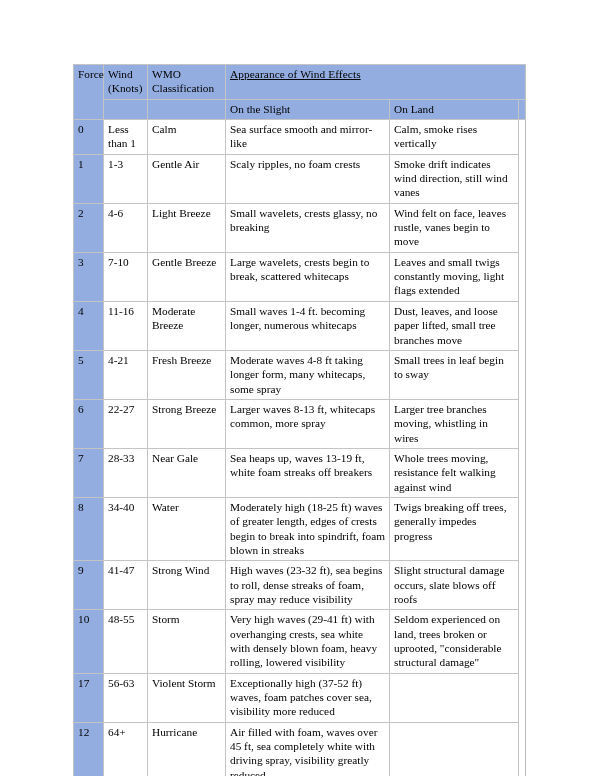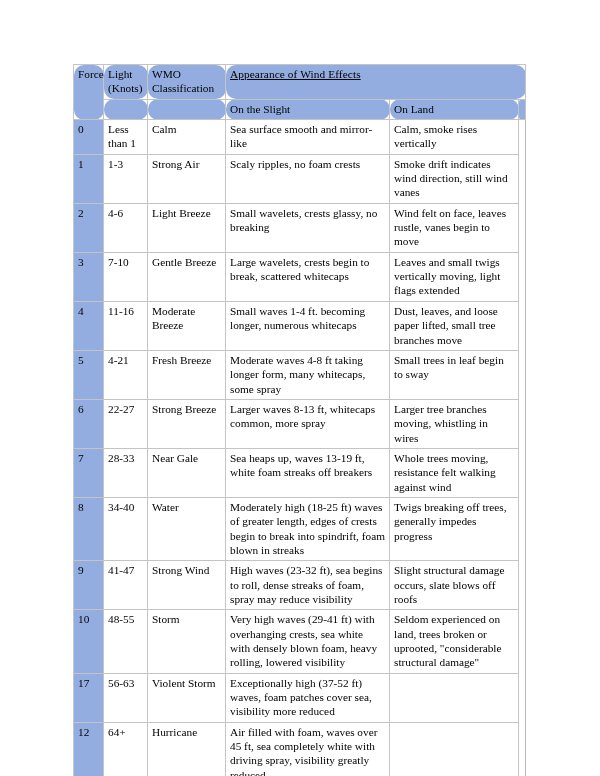--- a/index.html
+++ b/index.html
@@ -54,21 +54,20 @@
 
   
   thead th {
     background: #93ade0;
     text-align: center;
     font-weight: bold;
     vertical-align: middle;
     padding: 3px 3px 4px 3px;
     font-size: 11.5px;
     line-height: 1.2;
-    border-radius: 10px;
   }
   th.force-head {
     vertical-align: bottom;
     padding-bottom: 4px;
   }
   th.span-head {
     letter-spacing: 0.1px;
     text-decoration: underline;
   }
 
@@ -118,21 +117,21 @@
         <col class="c-wmo">
         <col class="c-water">
         <col class="c-land">
         <col class="c-edge">
       </colgroup>
 
       <thead>
         <tr>
           <th class="force-head" rowspan="2">Force</th>
           <th rowspan="1">
-            <span>Light</span><br>
+            <span>Wind</span><br>
             <span>(Knots)</span>
           </th>
           <th rowspan="1">
             <span>WMO</span><br>
             <span>Classification</span>
           </th>
           <th class="span-head" colspan="3">Appearance of Wind Effects</th>
         </tr>
         <tr>
           <th style="border-top:none; background:#93ade0;"></th>
@@ -148,39 +147,39 @@
             <td class="force-cell">0</td>
             <td class="knots-cell">Less than 1</td>
             <td class="wmo-cell">Calm</td>
             <td class="water-cell">Sea surface smooth and mirror-like</td>
             <td class="land-cell">Calm, smoke rises vertically</td>
             <td class="edge-cell"></td>
           </tr>
           <tr>
             <td class="force-cell">1</td>
             <td class="knots-cell">1-3</td>
-            <td class="wmo-cell">Strong Air</td>
+            <td class="wmo-cell">Gentle Air</td>
             <td class="water-cell">Scaly ripples, no foam crests</td>
             <td class="land-cell">Smoke drift indicates wind direction, still wind vanes</td>
             <td class="edge-cell"></td>
           </tr>
           <tr>
             <td class="force-cell">2</td>
             <td class="knots-cell">4-6</td>
             <td class="wmo-cell">Light Breeze</td>
             <td class="water-cell">Small wavelets, crests glassy, no breaking</td>
             <td class="land-cell">Wind felt on face, leaves rustle, vanes begin to move</td>
             <td class="edge-cell"></td>
           </tr>
           <tr>
             <td class="force-cell">3</td>
             <td class="knots-cell">7-10</td>
             <td class="wmo-cell">Gentle Breeze</td>
             <td class="water-cell">Large wavelets, crests begin to break, scattered whitecaps</td>
-            <td class="land-cell">Leaves and small twigs vertically moving, light flags extended</td>
+            <td class="land-cell">Leaves and small twigs constantly moving, light flags extended</td>
             <td class="edge-cell"></td>
           </tr>
           <tr>
             <td class="force-cell">4</td>
             <td class="knots-cell">11-16</td>
             <td class="wmo-cell">Moderate Breeze</td>
             <td class="water-cell">Small waves 1-4 ft. becoming longer, numerous whitecaps</td>
             <td class="land-cell">Dust, leaves, and loose paper lifted, small tree branches move</td>
             <td class="edge-cell"></td>
           </tr>

